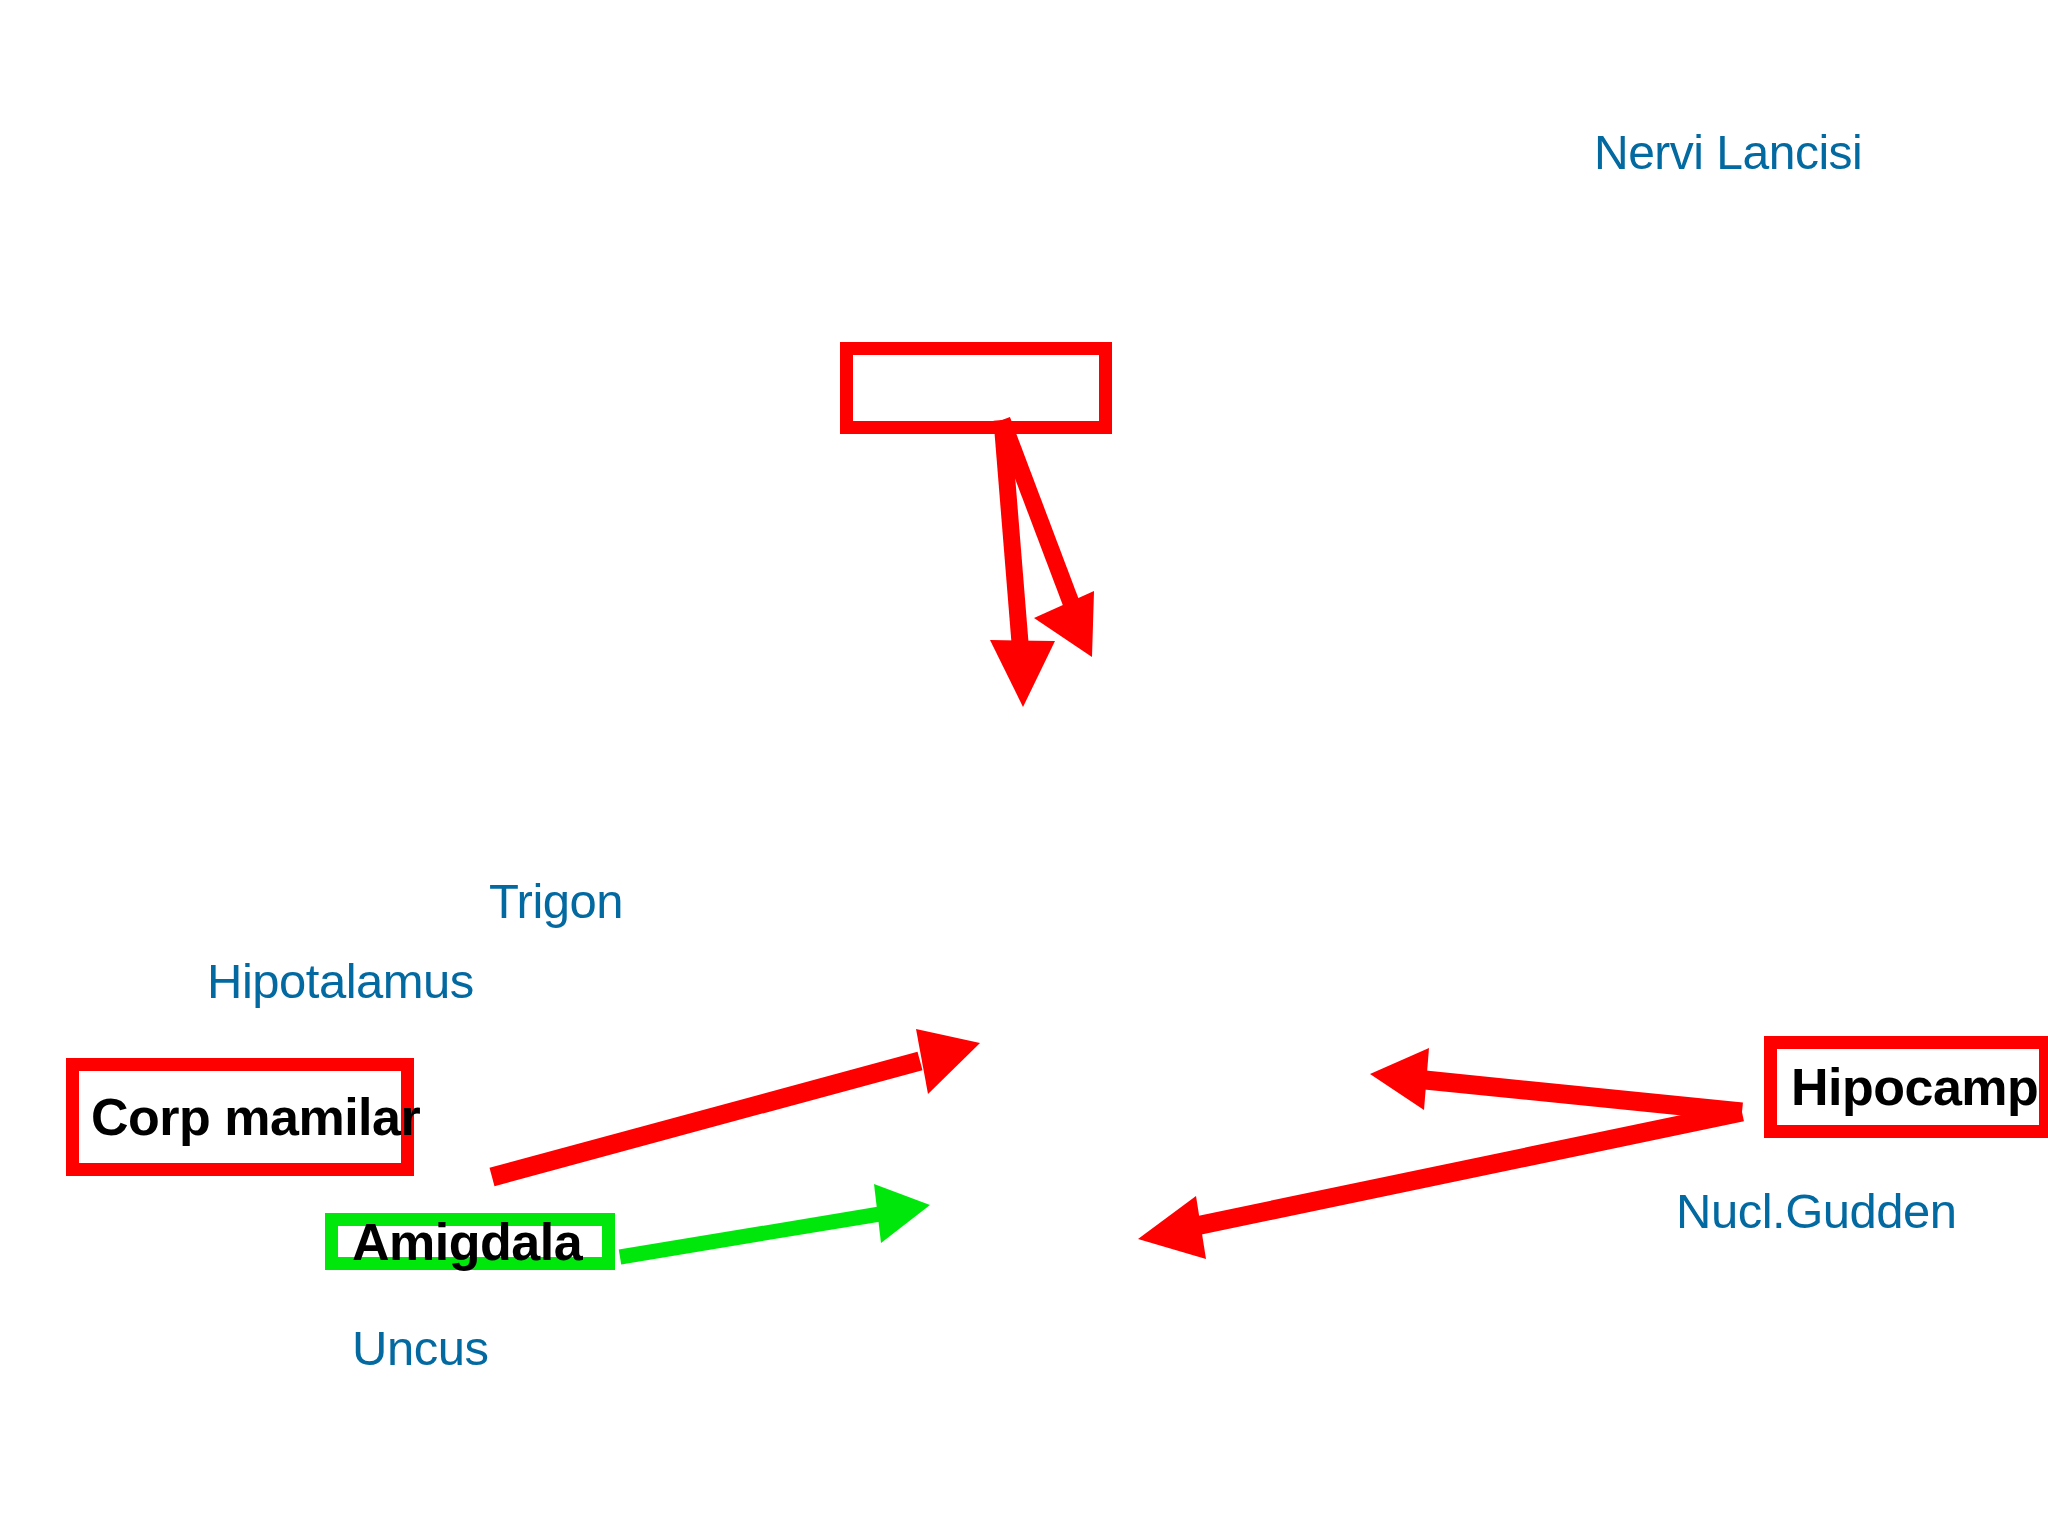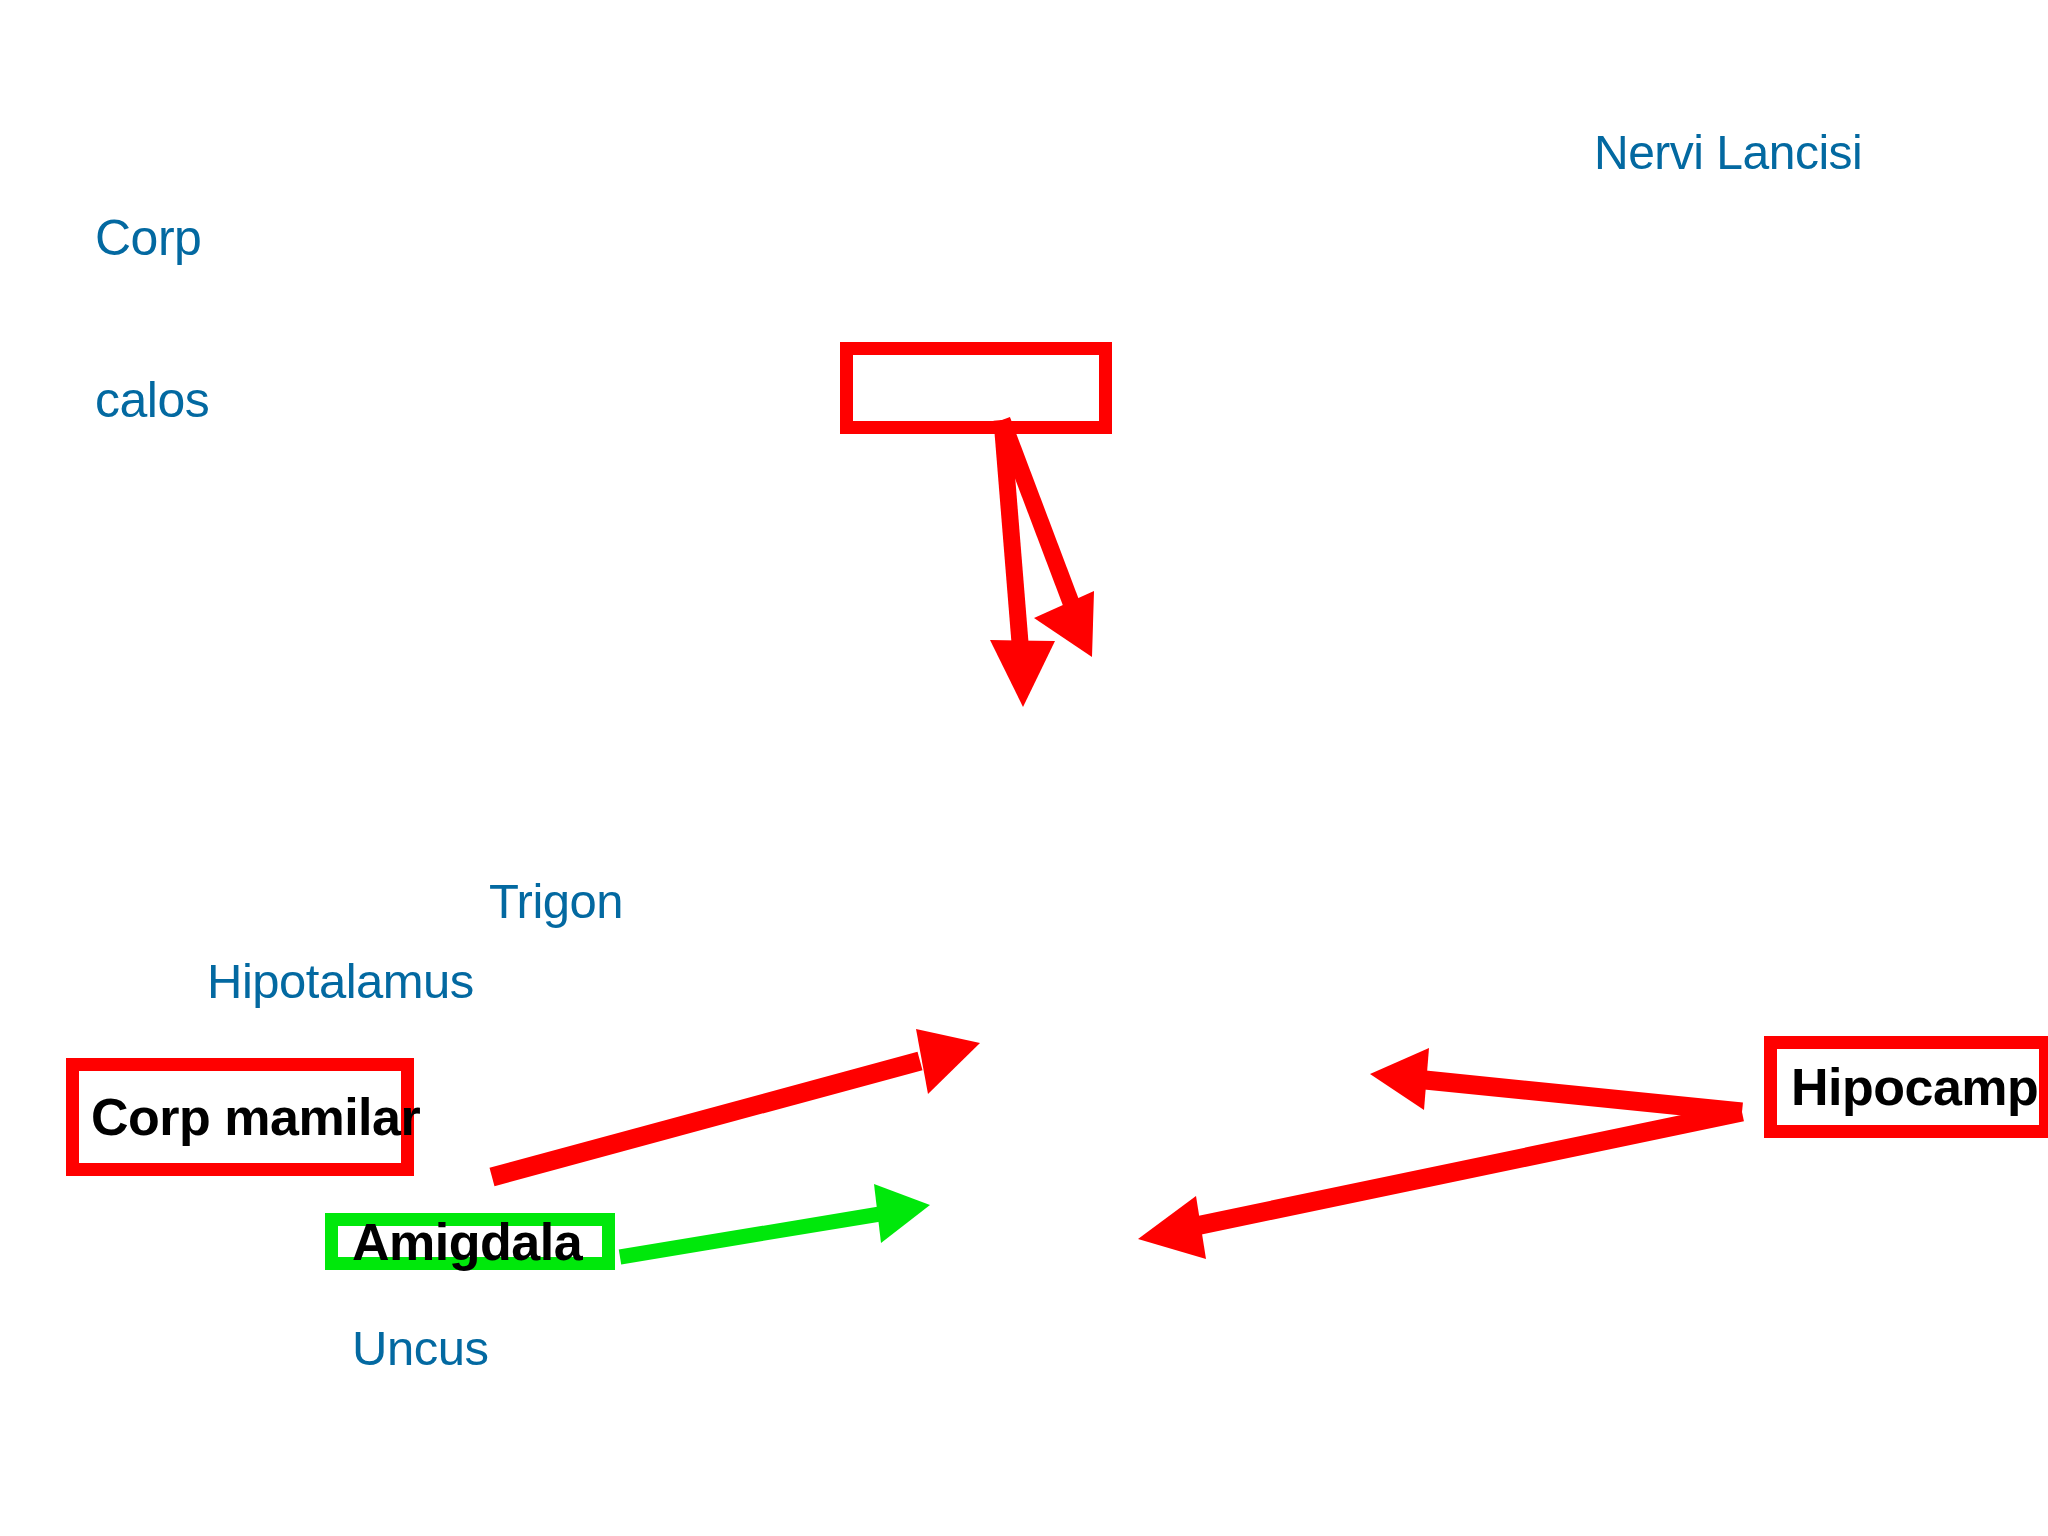--- a/index.html
+++ b/index.html
@@ -46,34 +46,31 @@
     width: 2048px;
     height: 1536px;
     pointer-events: none;
   }
 </style>
 </head>
 <body>
 
 <div id="canvas">
 
-  <div class="lbl" style="left:95px; top:103px; font-size:50px;">
-    <div>Corp</div>
-    <div>calos</div>
-  </div>
 
   <div class="lbl" style="left:1594px; top:127px; font-size:48px;">Nervi Lancisi</div>
 
   <div class="lbl" style="left:489px; top:875px; font-size:49px;">Trigon</div>
 
   <div class="lbl" style="left:207px; top:955px; font-size:49px;">Hipotalamus</div>
 
 
   <div class="lbl" style="left:352px; top:1322px; font-size:49px;">Uncus</div>
 
+  <div class="lbl" style="left:1676px; top:1185px; font-size:49px;">Nucl.Gudden</div>
 
   <div class="boxed" style="left:840px; top:342px; width:272px; height:92px; border:13px solid #FF0000;">
     <span class="boxtext" style="font-size:46px;"></span>
   </div>
 
   <div class="boxed" style="left:66px; top:1058px; width:348px; height:118px; border:13px solid #FF0000;">
     <span class="boxtext" style="font-size:52px; margin-left:12px;">Corp mamilar</span>
   </div>
 
   <div class="boxed" style="left:325px; top:1213px; width:290px; height:57px; border:13px solid #00E80B; z-index:5;">

